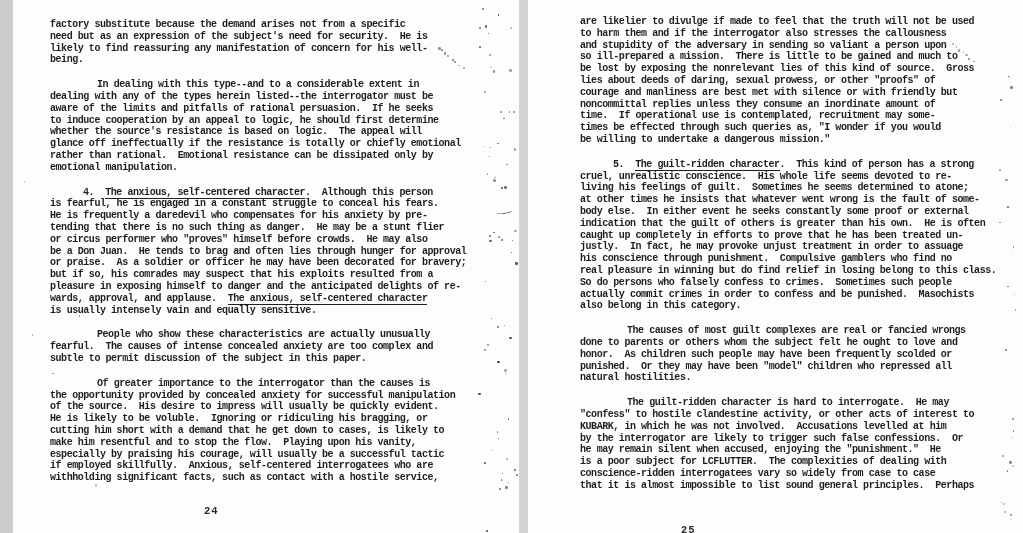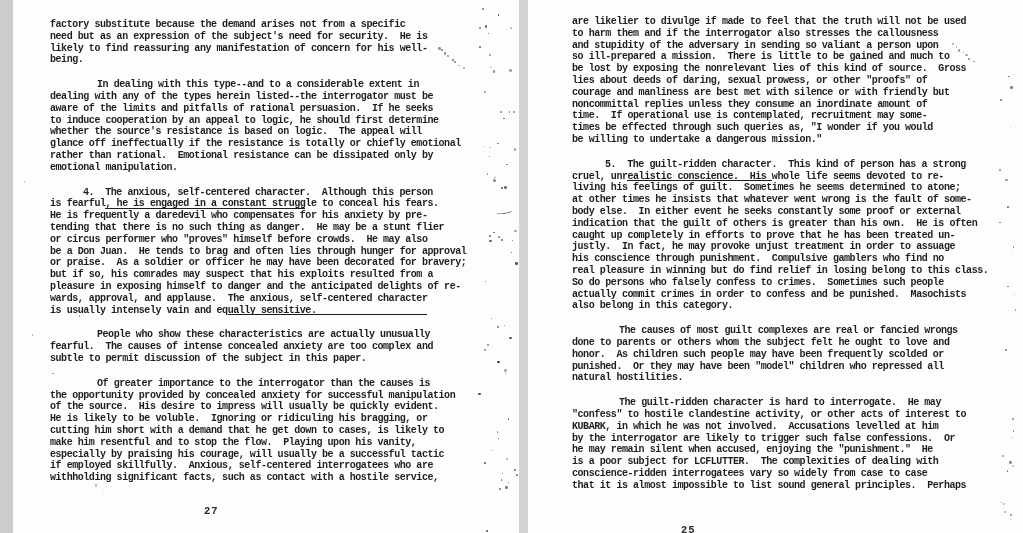--- a/index.html
+++ b/index.html
@@ -26,28 +26,28 @@
   .textblock {
     position: absolute;
     font-size: 10px;
     line-height: 11.8px;
     font-weight: bold;
     color: #1e1e1e;
     letter-spacing: -0.45px;
     white-space: pre;
   }
   .page-col.left  .textblock { left: 37px; top: 19px; }
-  .page-col.right .textblock { left: 44px; top: 16px; }
+  .page-col.right .textblock { left: 52px; top: 16px; }
   .para { margin: 0; }
   .para + .para { margin-top: 13px; }
   .line { height: 11.8px; }
   .indent-none    { padding-left: 0; }
   .indent-heading { padding-left: 33px; }
   .indent-para    { padding-left: 47px; }
-  .u { border-bottom: 1.2px solid #1e1e1e; padding-bottom: 10px; }
+  .u { border-bottom: 1.2px solid #1e1e1e; padding-bottom: 0; }
   .pagenum {
     position: absolute;
     font-size: 10.5px;
     font-weight: bold;
     color: #2a2a2a;
     letter-spacing: 1px;
   }
   .page-col.left  .pagenum { left: 191px; top: 505px; }
   .page-col.right .pagenum { left: 153px; top: 524px; }
   .speck { position: absolute; border-radius: 50%; }
@@ -61,21 +61,21 @@
   }
 </style>
 </head>
 <body>
 
 <div class="edge-strip"></div>
 <div class="gutter-strip"></div>
 <div id="doc-root">
     <div class="page-col left">
       <div class="textblock"><div class="para"><div class="line indent-none">factory substitute because the demand arises not from a specific</div><div class="line">need but as an expression of the subject's need for security.  He is</div><div class="line">likely to find reassuring any manifestation of concern for his well-</div><div class="line">being.</div></div><div class="para"><div class="line indent-para">In dealing with this type--and to a considerable extent in</div><div class="line">dealing with any of the types herein listed--the interrogator must be</div><div class="line">aware of the limits and pitfalls of rational persuasion.  If he seeks</div><div class="line">to induce cooperation by an appeal to logic, he should first determine</div><div class="line">whether the source's resistance is based on logic.  The appeal will</div><div class="line">glance off ineffectually if the resistance is totally or chiefly emotional</div><div class="line">rather than rational.  Emotional resistance can be dissipated only by</div><div class="line">emotional manipulation.</div></div><div class="para"><div class="line indent-heading">4.  <span class="u">The anxious, self-centered character</span>.  Although this person</div><div class="line">is fearful, he is engaged in a constant struggle to conceal his fears.</div><div class="line">He is frequently a daredevil who compensates for his anxiety by pre-</div><div class="line">tending that there is no such thing as danger.  He may be a stunt flier</div><div class="line">or circus performer who "proves" himself before crowds.  He may also</div><div class="line">be a Don Juan.  He tends to brag and often lies through hunger for approval</div><div class="line">or praise.  As a soldier or officer he may have been decorated for bravery;</div><div class="line">but if so, his comrades may suspect that his exploits resulted from a</div><div class="line">pleasure in exposing himself to danger and the anticipated delights of re-</div><div class="line">wards, approval, and applause.  <span class="u">The anxious, self-centered character</span></div><div class="line">is usually intensely vain and equally sensitive.</div></div><div class="para"><div class="line indent-para">People who show these characteristics are actually unusually</div><div class="line">fearful.  The causes of intense concealed anxiety are too complex and</div><div class="line">subtle to permit discussion of the subject in this paper.</div></div><div class="para"><div class="line indent-para">Of greater importance to the interrogator than the causes is</div><div class="line">the opportunity provided by concealed anxiety for successful manipulation</div><div class="line">of the source.  His desire to impress will usually be quickly evident.</div><div class="line">He is likely to be voluble.  Ignoring or ridiculing his bragging, or</div><div class="line">cutting him short with a demand that he get down to cases, is likely to</div><div class="line">make him resentful and to stop the flow.  Playing upon his vanity,</div><div class="line">especially by praising his courage, will usually be a successful tactic</div><div class="line">if employed skillfully.  Anxious, self-centered interrogatees who are</div><div class="line">withholding significant facts, such as contact with a hostile service,</div></div></div>
-      <div class="pagenum">27</div>
+      <div class="pagenum">24</div>
     </div>
     <div class="page-col right">
       <div class="textblock"><div class="para"><div class="line indent-none">are likelier to divulge if made to feel that the truth will not be used</div><div class="line">to harm them and if the interrogator also stresses the callousness</div><div class="line">and stupidity of the adversary in sending so valiant a person upon</div><div class="line">so ill-prepared a mission.  There is little to be gained and much to</div><div class="line">be lost by exposing the nonrelevant lies of this kind of source.  Gross</div><div class="line">lies about deeds of daring, sexual prowess, or other "proofs" of</div><div class="line">courage and manliness are best met with silence or with friendly but</div><div class="line">noncommittal replies unless they consume an inordinate amount of</div><div class="line">time.  If operational use is contemplated, recruitment may some-</div><div class="line">times be effected through such queries as, "I wonder if you would</div><div class="line">be willing to undertake a dangerous mission."</div></div><div class="para"><div class="line indent-heading">5.  <span class="u">The guilt-ridden character</span>.  This kind of person has a strong</div><div class="line">cruel, unrealistic conscience.  His whole life seems devoted to re-</div><div class="line">living his feelings of guilt.  Sometimes he seems determined to atone;</div><div class="line">at other times he insists that whatever went wrong is the fault of some-</div><div class="line">body else.  In either event he seeks constantly some proof or external</div><div class="line">indication that the guilt of others is greater than his own.  He is often</div><div class="line">caught up completely in efforts to prove that he has been treated un-</div><div class="line">justly.  In fact, he may provoke unjust treatment in order to assuage</div><div class="line">his conscience through punishment.  Compulsive gamblers who find no</div><div class="line">real pleasure in winning but do find relief in losing belong to this class.</div><div class="line">So do persons who falsely confess to crimes.  Sometimes such people</div><div class="line">actually commit crimes in order to confess and be punished.  Masochists</div><div class="line">also belong in this category.</div></div><div class="para"><div class="line indent-para">The causes of most guilt complexes are real or fancied wrongs</div><div class="line">done to parents or others whom the subject felt he ought to love and</div><div class="line">honor.  As children such people may have been frequently scolded or</div><div class="line">punished.  Or they may have been "model" children who repressed all</div><div class="line">natural hostilities.</div></div><div class="para"><div class="line indent-para">The guilt-ridden character is hard to interrogate.  He may</div><div class="line">"confess" to hostile clandestine activity, or other acts of interest to</div><div class="line">KUBARK, in which he was not involved.  Accusations levelled at him</div><div class="line">by the interrogator are likely to trigger such false confessions.  Or</div><div class="line">he may remain silent when accused, enjoying the "punishment."  He</div><div class="line">is a poor subject for LCFLUTTER.  The complexities of dealing with</div><div class="line">conscience-ridden interrogatees vary so widely from case to case</div><div class="line">that it is almost impossible to list sound general principles.  Perhaps</div></div></div>
       <div class="pagenum">25</div>
     </div>
   </div>
 <div id="noise-layer">
     <div class="speck" style="left: 500.842px; top: 238.939px; width: 2.53444px; height: 2.53444px; background: rgba(45, 45, 45, 0.72);"></div>
     <div class="speck" style="left: 484.643px; top: 280.674px; width: 1.49181px; height: 1.49181px; background: rgba(45, 45, 45, 0.69);"></div>
     <div class="speck" style="left: 510.888px; top: 251.745px; width: 1.44986px; height: 1.44986px; background: rgba(45, 45, 45, 0.84);"></div>

